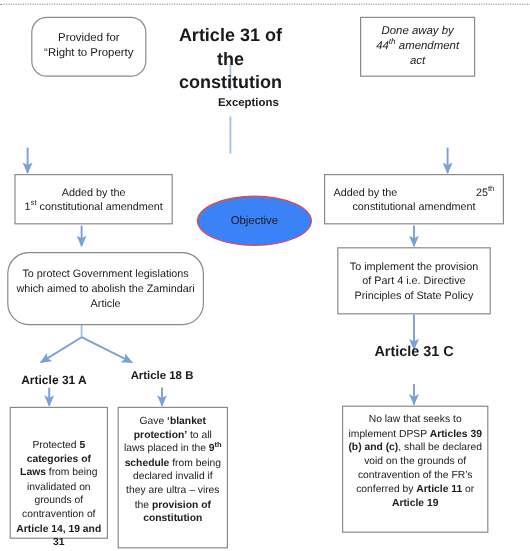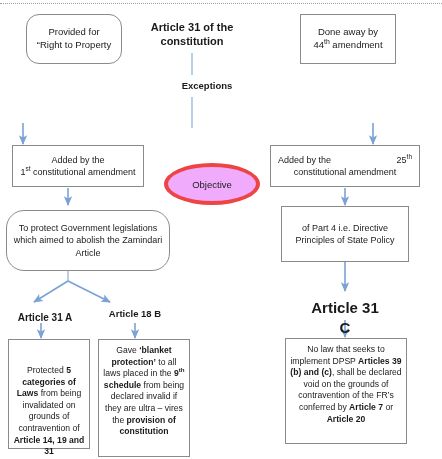--- a/index.html
+++ b/index.html
@@ -46,23 +46,23 @@
     position: absolute;
     text-align: center;
     font-weight: bold;
     color: #1a1a1a;
     line-height: 1.3;
   }
   
   .ellipse {
     position: absolute;
     box-sizing: border-box;
-    border: 4px solid #ef4444;
+    border: 1px solid #ef4444;
     border-radius: 50%;
-    background: #f0abfc;
+    background: #3b82f6;
     display: flex;
     align-items: center;
     justify-content: center;
     text-align: center;
     color: #1a1a1a;
   }
   
   svg.connectors {
     position: absolute;
     left: 0;
@@ -121,29 +121,30 @@
     </g>
   </svg>
 
   <div class="box" style="left:26px; top:14px; width:96px; height:50px; font-size:9.5px;border-radius:13px;">
     <div class="inner">
       <div>Provided for</div>
       <div>“Right to Property</div>
     </div>
   </div>
 
-  <div class="label" style="left:140px; top:20px; width:104px; font-size:11px;">
+  <div class="label" style="left:140px; top:20px; width:104px; font-size:15px;">
     <div>Article 31 of the</div>
     <div>constitution</div>
   </div>
 
-  <div class="box" style="left:300px; top:14px; width:96px; height:50px; font-size:9.5px;">
+  <div class="box" style="left:300px; top:14px; width:96px; height:50px; font-size:9.5px;font-style:italic;">
     <div class="inner">
       <div>Done away by</div>
       <div><span>44</span><sup>th</sup><span> amendment</span></div>
+      <div>act</div>
     </div>
   </div>
 
   <div class="label" style="left:165px; top:80px; width:84px; font-size:9.5px;">Exceptions</div>
 
   <div class="box" style="left:12px; top:145px; width:132px; height:42px; font-size:9px;">
     <div class="inner">
       <div>Added by the</div>
       <div><span>1</span><sup>st</sup><span> constitutional amendment</span></div>
     </div>
@@ -166,42 +167,43 @@
   <div class="box" style="left:6px; top:210px; width:164px; height:61px; font-size:9px;border-radius:18px;">
     <div class="inner">
       <div>To protect Government legislations</div>
       <div>which aimed to abolish the Zamindari</div>
       <div>Article</div>
     </div>
   </div>
 
   <div class="box" style="left:281px; top:206px; width:128px; height:56px; font-size:9px;">
     <div class="inner">
+      <div>To implement the provision</div>
       <div>of Part 4 i.e. Directive</div>
       <div>Principles of State Policy</div>
     </div>
   </div>
 
   <div class="label" style="left:9px; top:311px; width:72px; font-size:10px;">Article 31 A</div>
 
   <div class="label" style="left:99px; top:308px; width:72px; font-size:9.5px;">Article 18 B</div>
 
-  <div class="label" style="left:309px; top:298px; width:72px; font-size:15px;">Article 31 C</div>
+  <div class="label" style="left:309px; top:286px; width:72px; font-size:12px;">Article 31 C</div>
 
   <div class="box" style="left:8px; top:339px; width:82px; height:110px; font-size:8.6px; align-items:flex-start;">
     <div class="inner" style="padding-top:5px;margin-top:20px;">
       <span>Protected </span><span class="b">5</span><span> </span><span class="b">categories of Laws</span><span> from being invalidated on grounds of contravention of </span><span class="b">Article 14, 19 and 31</span>
     </div>
   </div>
 
   <div class="box" style="left:98px; top:339px; width:92px; height:118px; font-size:8.6px; align-items:flex-start;">
     <div class="inner" style="padding-top:5px;">
       <span>Gave </span><span class="b">‘blanket protection’</span><span> to all laws placed in the </span><span class="b"><span>9</span><sup>th</sup><span> schedule</span></span><span> from being declared invalid if they are ultra – vires the </span><span class="b">provision of constitution</span>
     </div>
   </div>
 
   <div class="box" style="left:285px; top:338px; width:122px; height:106px; font-size:8.6px; align-items:flex-start;">
     <div class="inner" style="padding-top:5px;">
-      <span>No law that seeks to implement DPSP </span><span class="b">Articles 39 (b) and (c)</span><span>, shall be declared void on the grounds of contravention of the FR’s conferred by </span><span class="b">Article 7</span><span> or </span><span class="b">Article 20</span>
+      <span>No law that seeks to implement DPSP </span><span class="b">Articles 39 (b) and (c)</span><span>, shall be declared void on the grounds of contravention of the FR’s conferred by </span><span class="b">Article 11</span><span> or </span><span class="b">Article 19</span>
     </div>
   </div>
 
 </div>
 
 </body></html>

